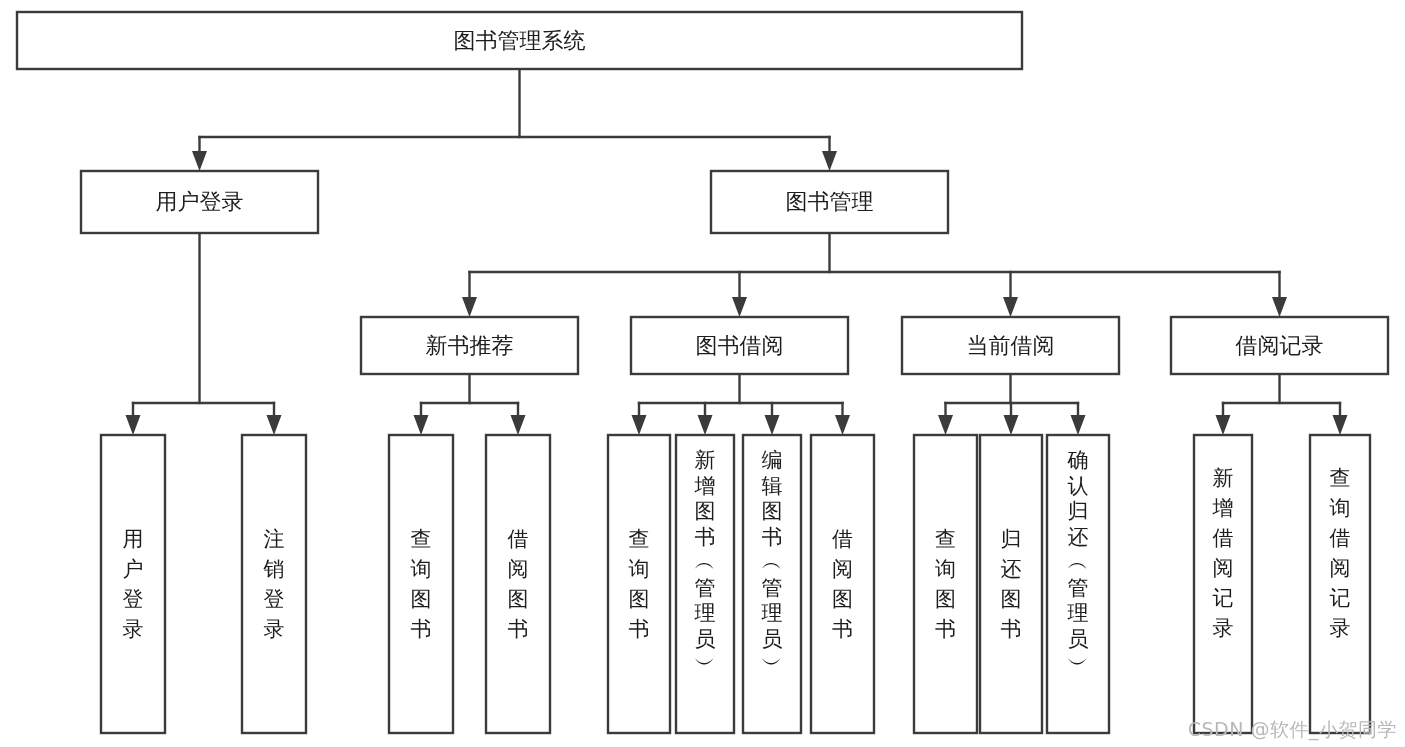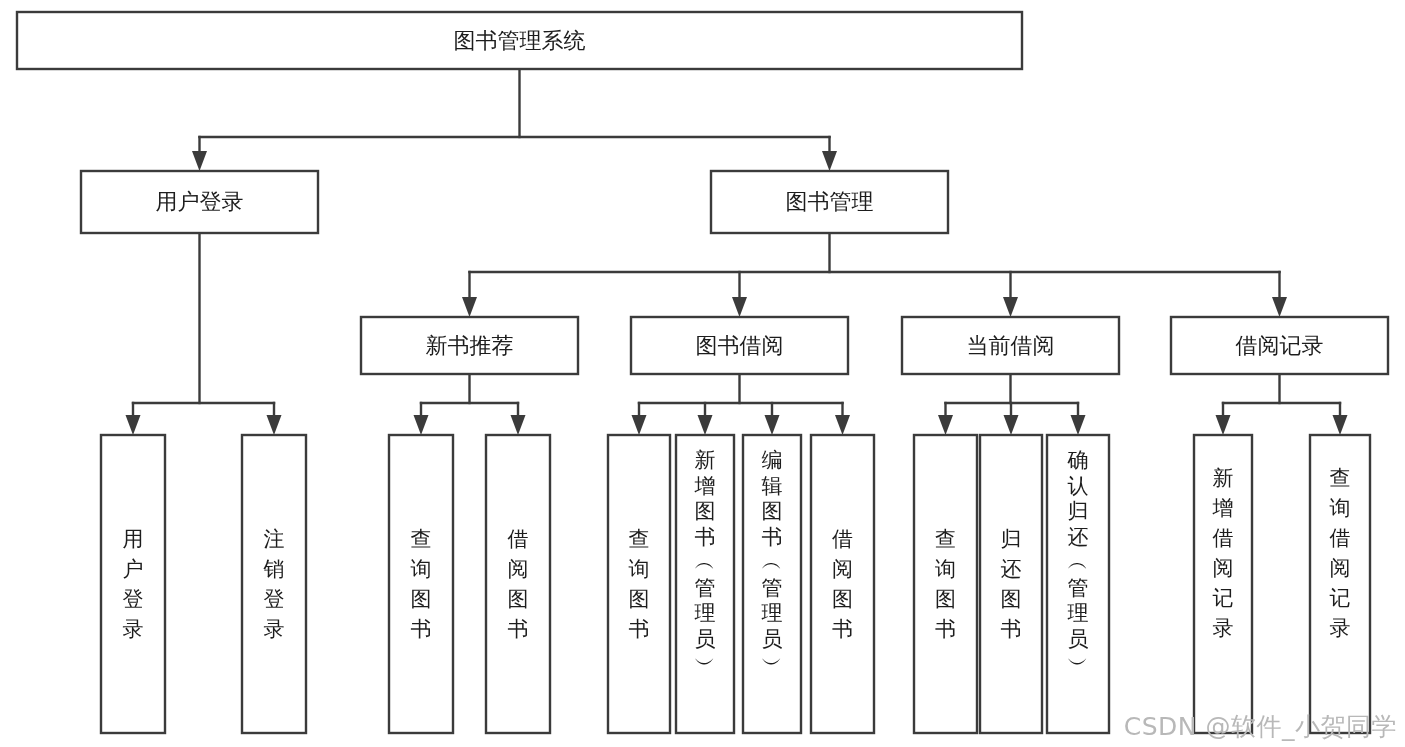--- a/index.html
+++ b/index.html
@@ -54,21 +54,21 @@
     fill: #1d1d1d;
     font-family: "DejaVu Sans", "Liberation Sans", sans-serif;
     font-size: 21px;
     text-anchor: middle;
   }
   .watermark-text {
     position: absolute;
     right: 8px;
     bottom: 4px;
     font-family: "DejaVu Sans", "Liberation Sans", sans-serif;
-    font-size: 25px;
+    font-size: 19px;
     color: #b8b8b8;
     white-space: nowrap;
     letter-spacing: 0.5px;
     pointer-events: none;
   }
 </style>
 </head>
 <body>
 
 <div id="diagram-root">

